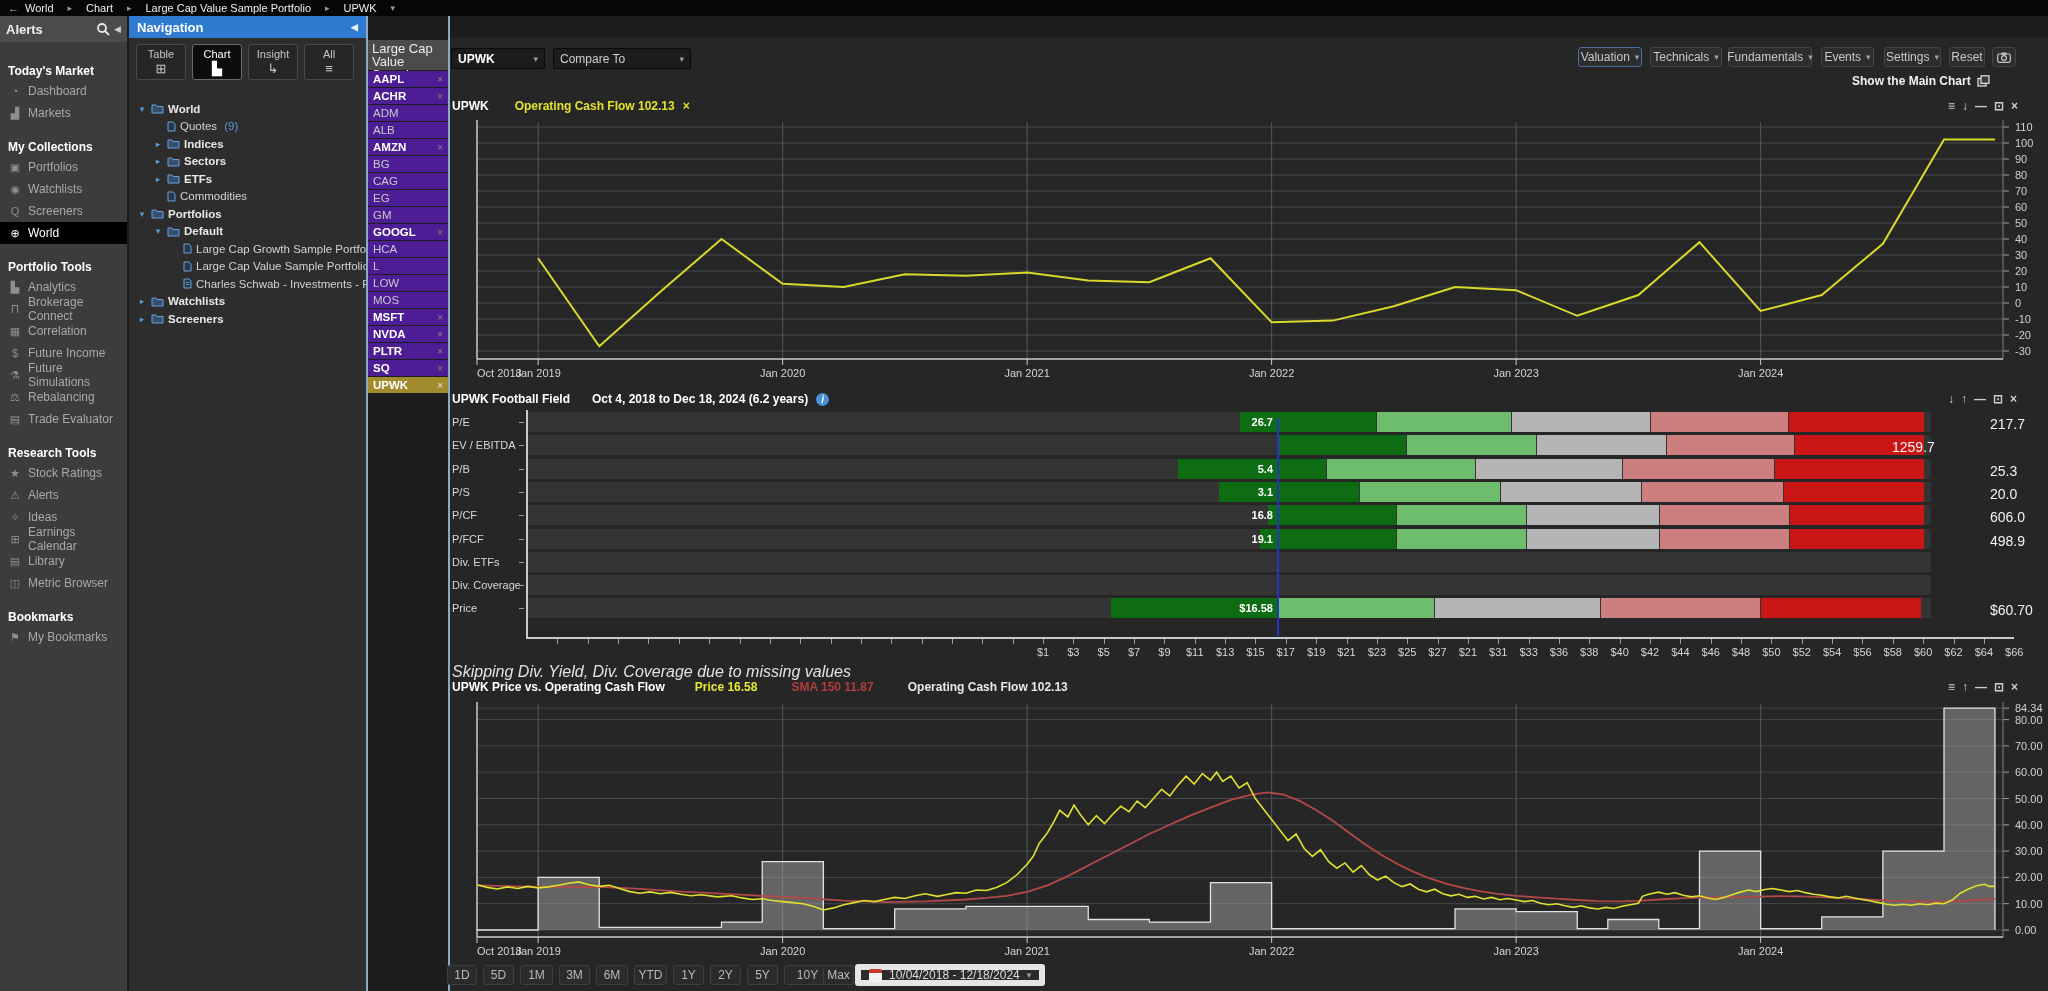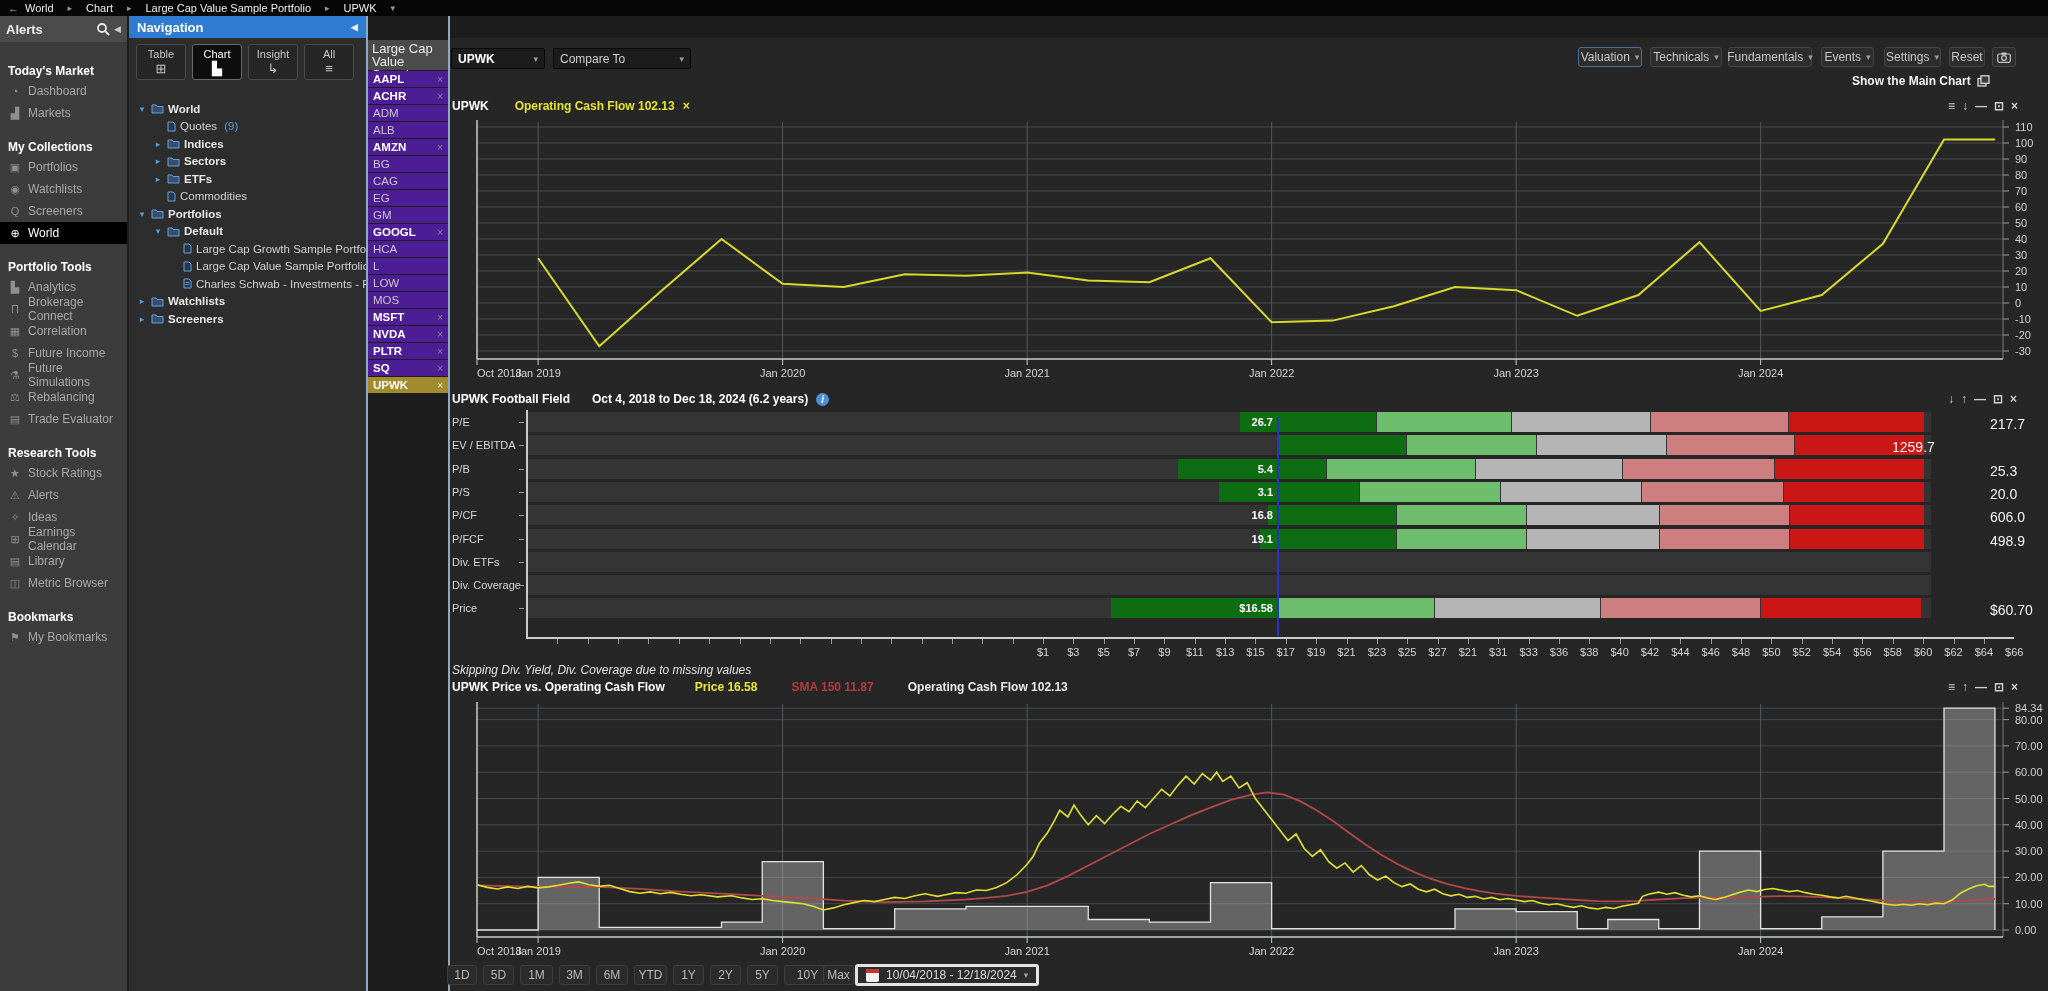--- a/index.html
+++ b/index.html
@@ -56,36 +56,36 @@
             display:flex;align-items:center;padding:0 6px;font-size:12px;color:#fff}
   .dropdown .cart{margin-left:auto;color:#9f9f9f;font-size:9px}
   .toolbtn{position:absolute;height:20px;background:#2d2d2d;border:1px solid #454545;border-radius:3px;
            color:#c8c8c8;font-size:12px;display:flex;align-items:center;justify-content:center;gap:5px}
   .toolbtn.activeb{border-color:#4a6f9f}
   .toolbtn .cart{font-size:9px;color:#9f9f9f}
   .showmain{position:absolute;font-weight:bold;font-size:12px;color:#f2f2f2;display:flex;gap:6px;align-items:center}
   .chart-sec-head{position:absolute;display:flex;align-items:center;gap:8px;font-size:12px;font-weight:bold;color:#fff;white-space:nowrap}
   .panel-icons{position:absolute;display:flex;gap:7px;color:#cfcfcf;font-size:12px;font-weight:bold}
   .panel-icons span{cursor:default}
-  .note{position:absolute;font-style:italic;font-size:12px;color:#e2e2e2}
+  .note{position:absolute;font-style:italic;font-size:16px;color:#e2e2e2}
   
   .ffrow-bg{position:absolute;background:#343434}
   .ff-label{position:absolute;font-size:11px;color:#d8d8d8;white-space:nowrap}
   .ff-tick{position:absolute;width:5px;height:1px;background:#9a9a9a}
   .ff-val{position:absolute;font-size:14px;color:#f2f2f2;white-space:nowrap}
   .ff-box{position:absolute;background:#0e6d12;display:flex;align-items:center;justify-content:flex-end;
           padding-right:4px;font-size:11px;font-weight:bold;color:#fff}
   .ff-seg{position:absolute}
   .ff-axis{position:absolute;background:#c9cccd}
   .ff-xlab{position:absolute;font-size:11px;color:#d5d5d5;transform:translateX(-50%)}
   .ff-blue{position:absolute;width:2px;background:#2633c8}
   
   .rangebtn{position:absolute;height:20px;background:#2b2b2b;border:1px solid #3e3e3e;border-radius:3px;
             color:#b9b9b9;font-size:12px;display:flex;align-items:center;justify-content:center}
-  .datepick{position:absolute;height:22px;background:#2b2b2b;border:3px solid #e5e5e5;border-radius:3px;
+  .datepick{position:absolute;height:22px;background:#2b2b2b;border:6px solid #e5e5e5;border-radius:3px;
             display:flex;align-items:center;gap:7px;padding:0 8px;font-size:12px;color:#dcdcdc}
   .cal{width:13px;height:13px;background:#f2f2f2;border-radius:2px;position:relative}
   .cal:before{content:"";position:absolute;left:0;top:0;width:13px;height:4px;background:#c8352b;border-radius:2px 2px 0 0}
   .info-i{display:inline-block;width:13px;height:13px;border-radius:50%;background:#4a90d9;color:#fff;
           font-size:10px;font-weight:bold;text-align:center;line-height:13px;font-style:italic}
   svg{display:block}
   text{font-family:"Liberation Sans",sans-serif}
 </style>
 </head>
 <body>

